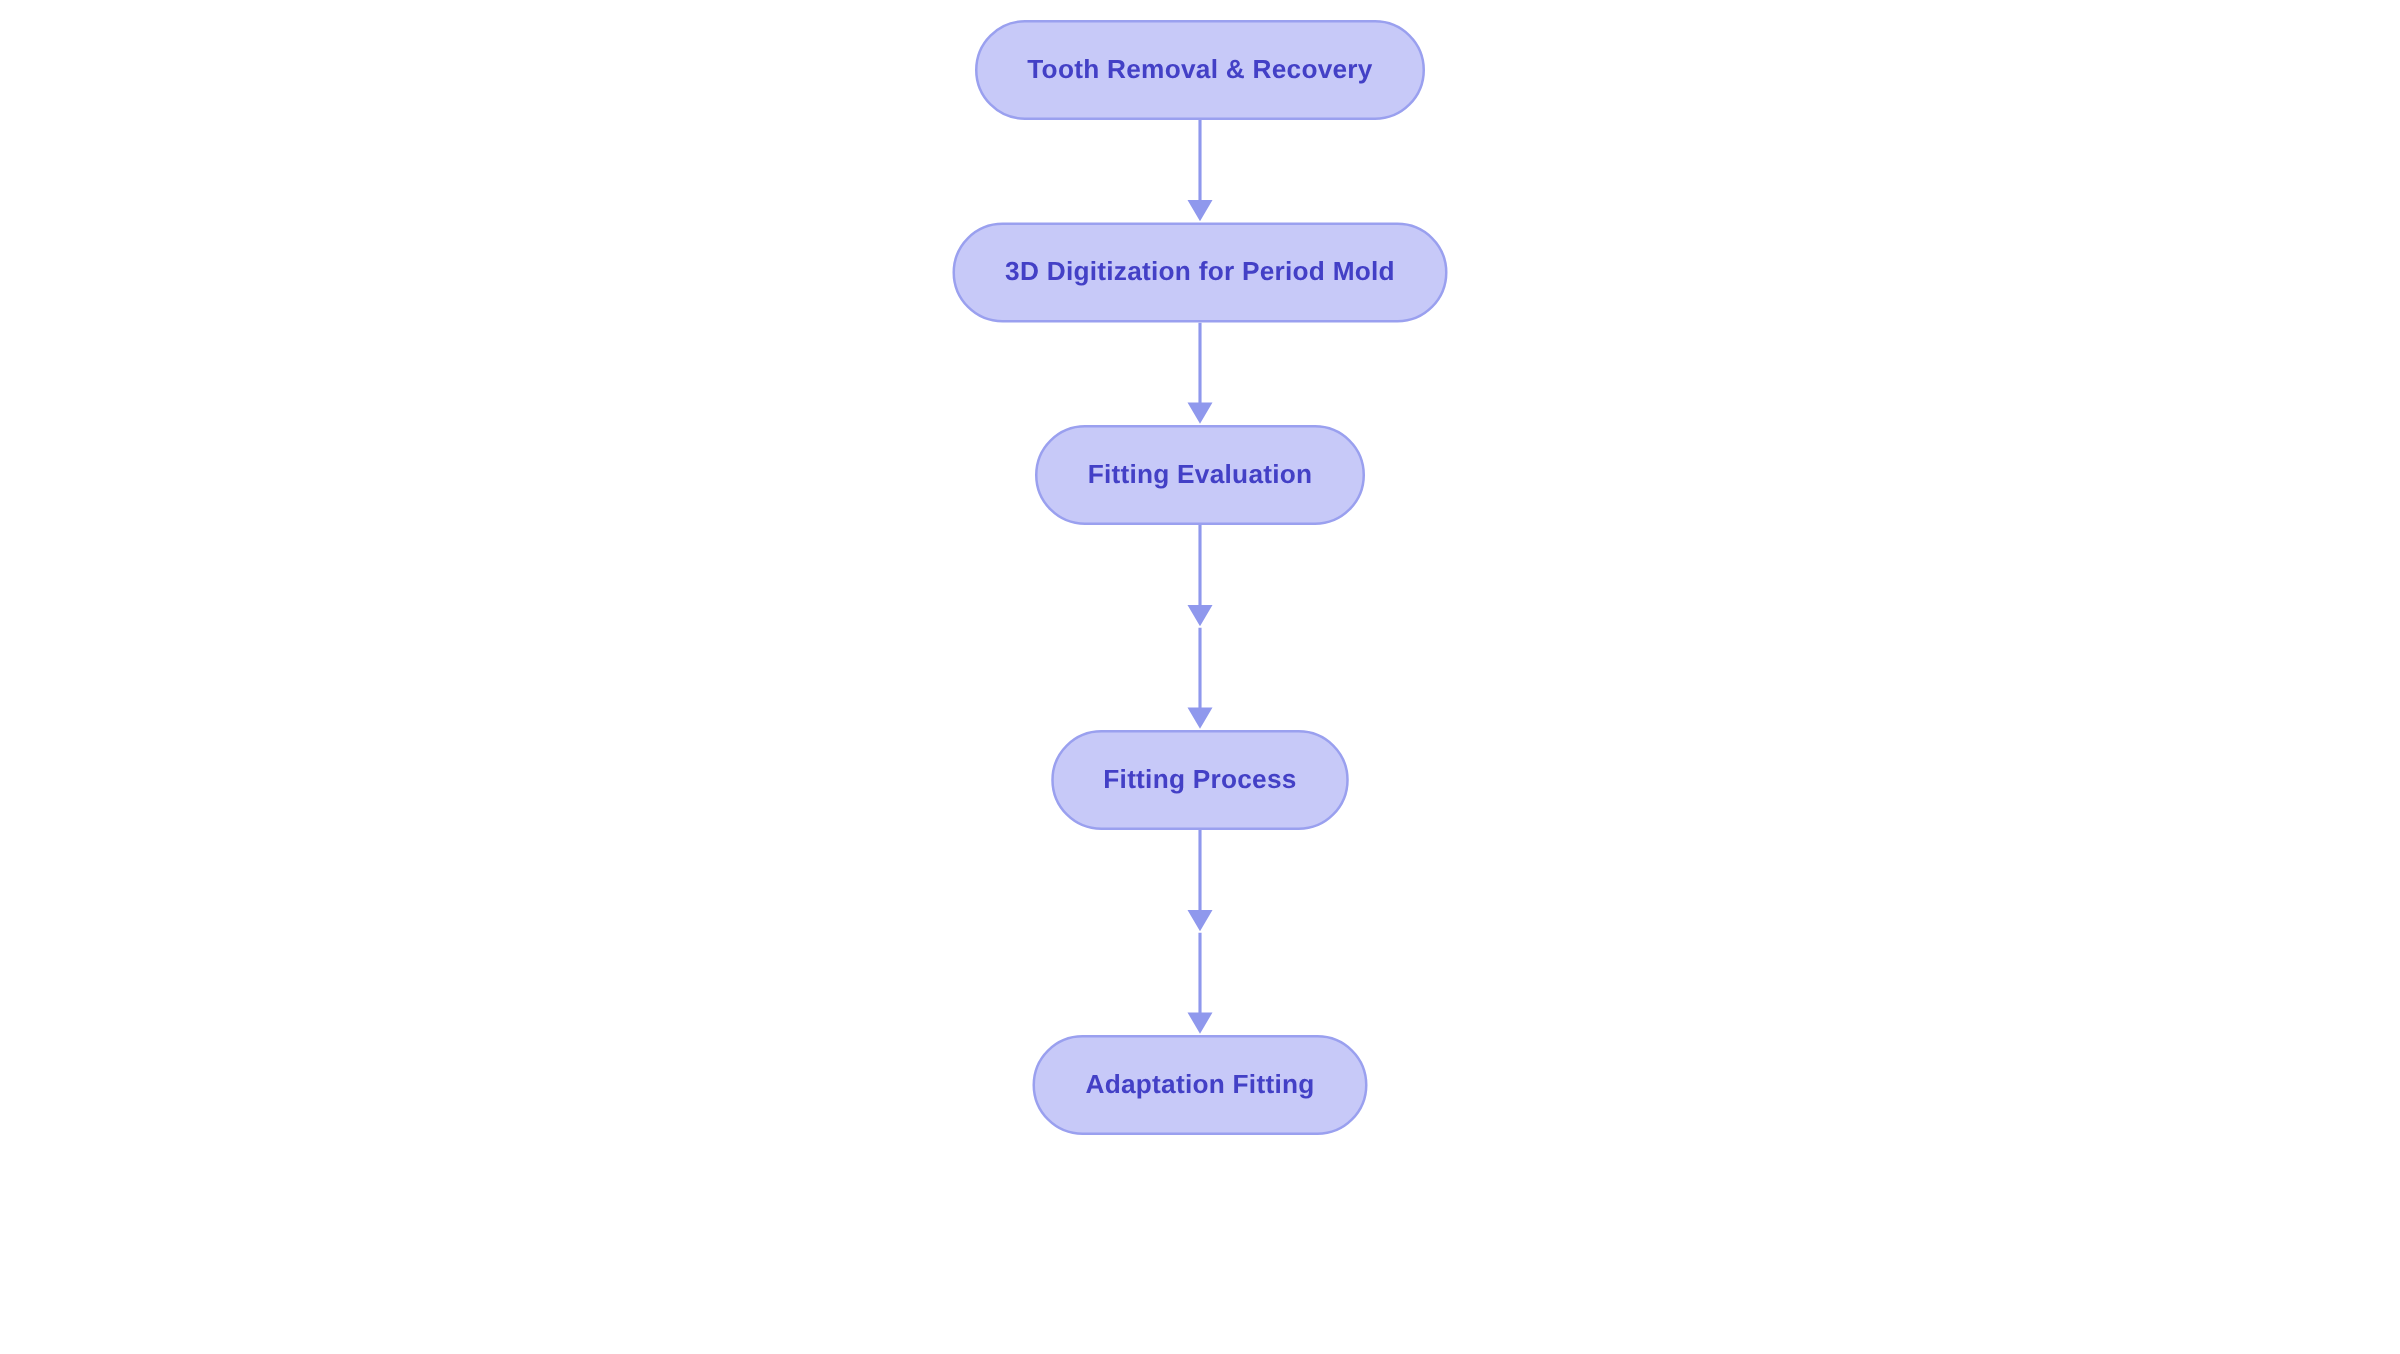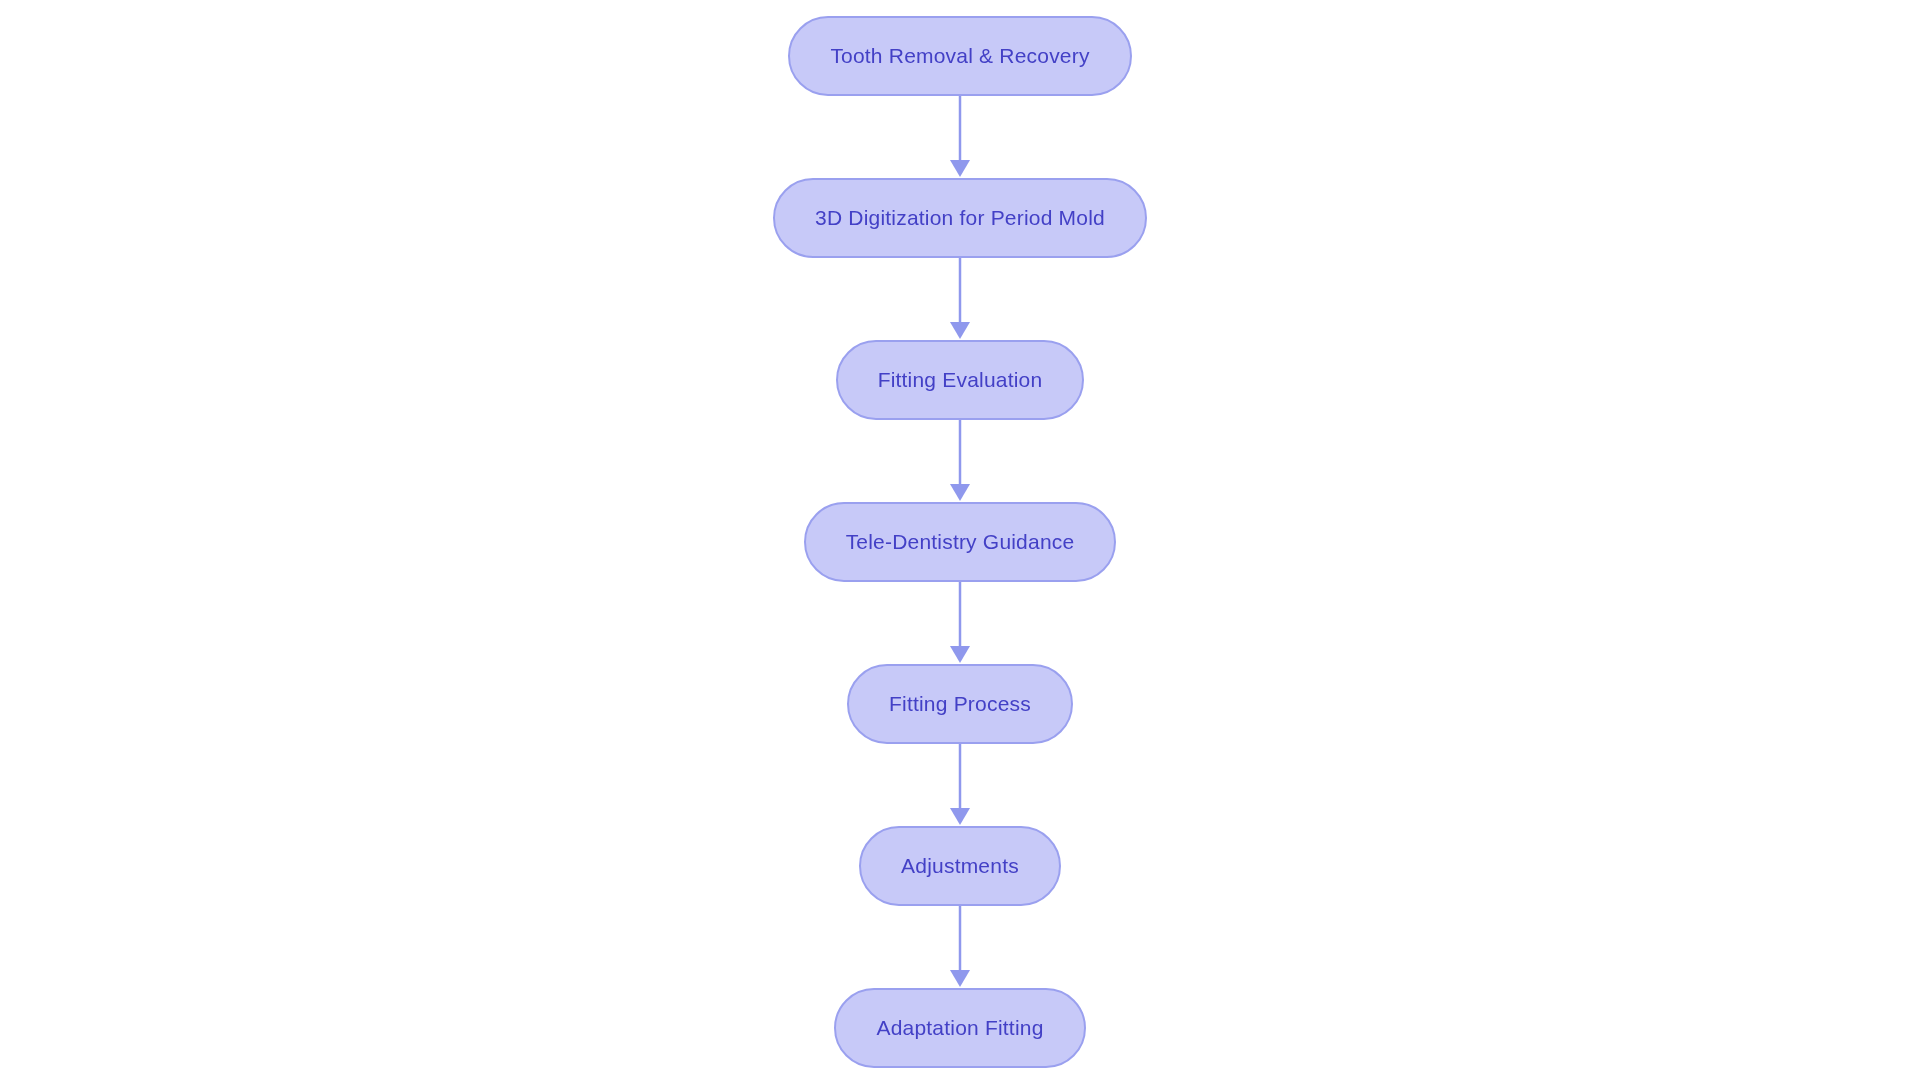--- a/index.html
+++ b/index.html
@@ -35,20 +35,21 @@
     background: var(--node-fill);
     border: 2px solid var(--node-border);
     color: var(--node-text);
     display: flex;
     align-items: center;
     justify-content: center;
     font-size: 21px;
     letter-spacing: 0.2px;
     white-space: nowrap;
     flex: 0 0 auto;
+    font-weight: bold;
   }
   .edge {
     flex: 0 0 auto;
     display: block;
     width: 26px;
     height: 82px;
   }
   .edge line { stroke: var(--arrow); stroke-width: 2.5; }
   .edge polygon { fill: var(--arrow); }
 </style>
@@ -77,41 +78,35 @@
 
   <div class="flow-node">
     <span>Fitting Evaluation</span>
   </div>
 
   <svg class="edge" viewBox="0 0 26 82" aria-hidden="true">
     <line x1="13" y1="0" x2="13" y2="66"></line>
     <polygon points="3,64 23,64 13,81"></polygon>
   </svg>
 
-  <div class="flow-node">
-    <span>Tele-Dentistry Guidance</span>
-  </div>
 
   <svg class="edge" viewBox="0 0 26 82" aria-hidden="true">
     <line x1="13" y1="0" x2="13" y2="66"></line>
     <polygon points="3,64 23,64 13,81"></polygon>
   </svg>
 
   <div class="flow-node">
     <span>Fitting Process</span>
   </div>
 
   <svg class="edge" viewBox="0 0 26 82" aria-hidden="true">
     <line x1="13" y1="0" x2="13" y2="66"></line>
     <polygon points="3,64 23,64 13,81"></polygon>
   </svg>
 
-  <div class="flow-node">
-    <span>Adjustments</span>
-  </div>
 
   <svg class="edge" viewBox="0 0 26 82" aria-hidden="true">
     <line x1="13" y1="0" x2="13" y2="66"></line>
     <polygon points="3,64 23,64 13,81"></polygon>
   </svg>
 
   <div class="flow-node">
     <span>Adaptation Fitting</span>
   </div>
 

